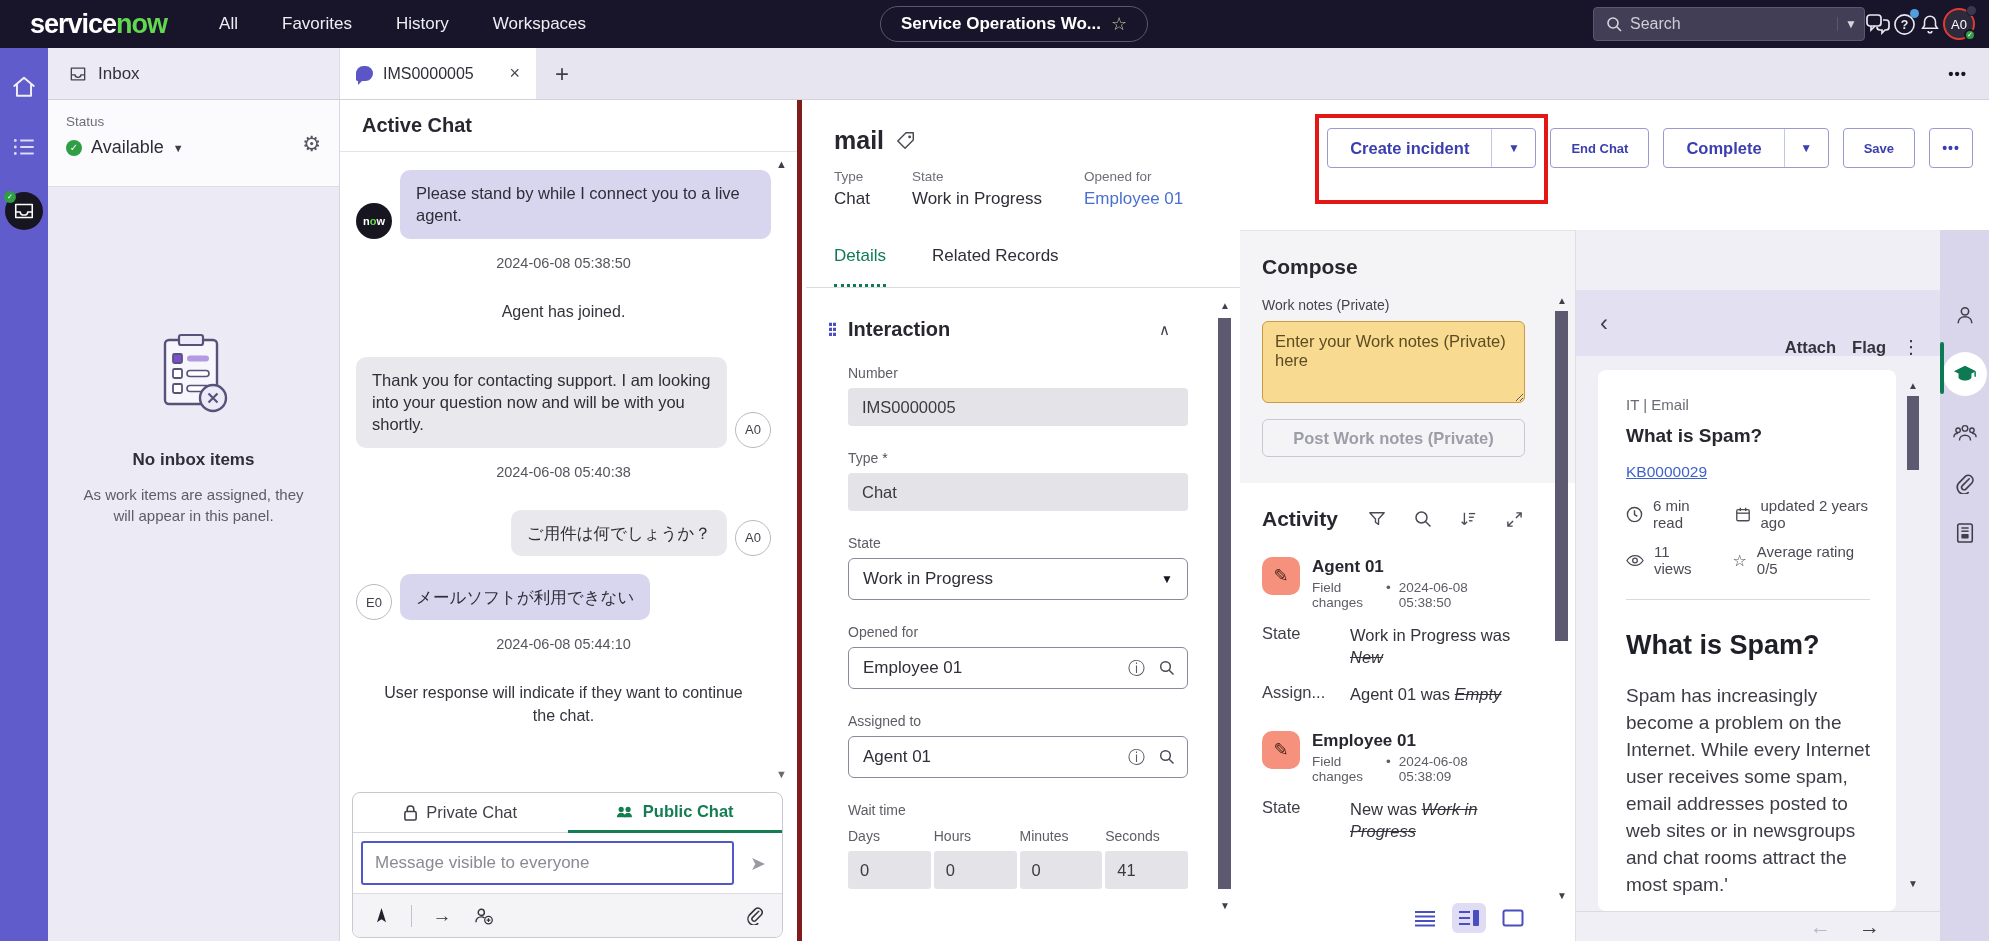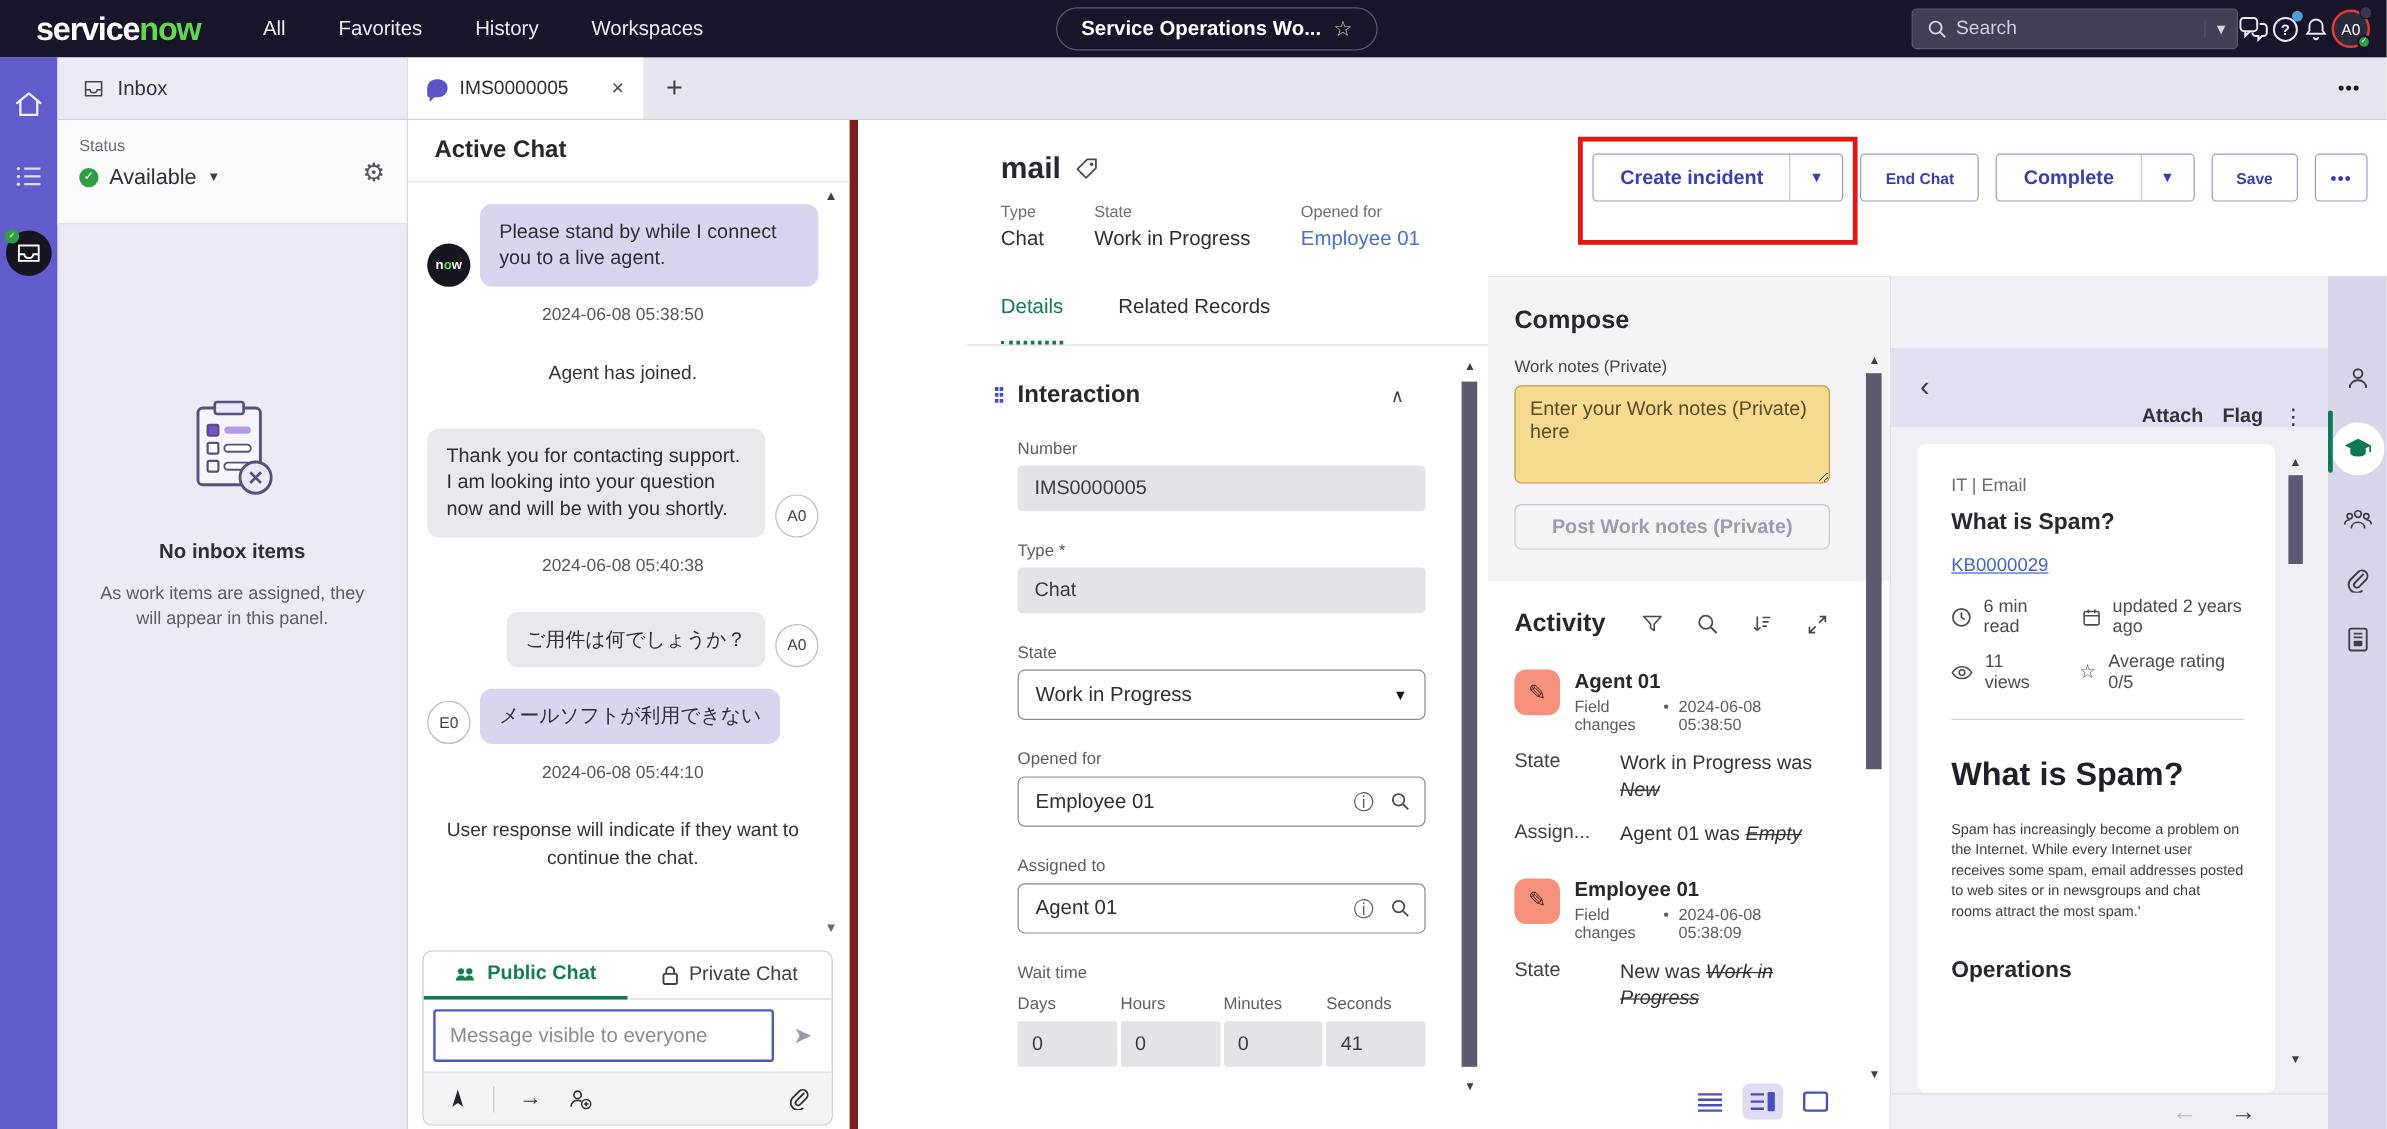--- a/index.html
+++ b/index.html
@@ -50,21 +50,21 @@
   .statusrow { display:flex; align-items:center; gap:9px; margin-top:8px; cursor:pointer; }
   .gcheck { width:16px; height:16px; background:#2f9e44; border-radius:50%; color:#fff; font-size:10px; line-height:16px; text-align:center; }
   .statusrow .sval { font-size:18px; color:#2e2e38; }
   .statusrow .caret { font-size:11px; color:#3f3f49; }
   .statusbox .gear { position:absolute; right:18px; top:32px; font-size:21px; color:#56545f; cursor:pointer; }
   .inbox-empty { display:flex; flex-direction:column; align-items:center; text-align:center; padding:145px 30px 0 30px; }
   .inbox-empty .etitle { font-size:17px; font-weight:bold; color:#2e2e38; margin-top:26px; }
   .inbox-empty .edesc { font-size:15px; color:#5d5d66; margin-top:14px; line-height:1.4; }
 
   
-  .chatpanel { position:absolute; left:340px; top:100px; width:375px; height:841px; background:#fff; border-right:7px solid #7f1d1d; }
+  .chatpanel { position:absolute; left:340px; top:100px; width:462px; height:841px; background:#fff; border-right:5px solid #7f1d1d; }
   .chat-head { height:52px; display:flex; align-items:center; padding-left:22px; font-size:20px; font-weight:bold; color:#27272f; border-bottom:1px solid #e4e3ea; }
   .chat-body { position:relative; height:636px; padding:18px 26px 0 16px; overflow:hidden; }
   .msg-row { display:flex; align-items:flex-end; gap:8px; margin-bottom:6px; }
   .msg-row.right { justify-content:flex-end; }
   .chat-av { width:36px; height:36px; border-radius:50%; flex:0 0 36px; display:flex; align-items:center; justify-content:center; font-size:13px; color:#3f3f49; background:#fff; border:1px solid #b9b9c2; }
   .chat-av.bot { background:#17151f; border:none; color:#fff; font-size:11px; font-weight:bold; }
   .chat-av.bot .green-o { color:#62d84e; }
   .bub { max-width:392px; padding:12px 16px; border-radius:10px; font-size:16.5px; line-height:1.35; color:#2e2e38; }
   .bub.lav { background:#d8d5ef; }
   .bub.gray { background:#e9e8ec; }
@@ -171,21 +171,21 @@
   .k-kebab { font-size:18px; color:#33333c; cursor:pointer; }
   .k-card { position:absolute; left:22px; right:44px; top:140px; bottom:30px; background:#fff; border-radius:8px; padding:26px 26px 0 28px; overflow:hidden; }
   .k-cat { font-size:15px; color:#6b6b75; }
   .k-title { font-size:19px; font-weight:bold; color:#27272f; margin-top:12px; }
   .k-kb { display:inline-block; font-size:15.5px; color:#3f63c9; text-decoration:underline; margin-top:16px; cursor:pointer; }
   .k-meta { display:flex; align-items:center; gap:10px; font-size:15px; color:#4b4b55; margin-top:16px; }
   .k-meta .mi { display:flex; align-items:center; color:#4a4a55; }
   .k-meta .gap { width:6px; }
   .k-div { height:1px; background:#d9d8e0; margin:22px 0 0 0; }
   .k-h1 { font-size:27px; font-weight:bold; color:#1f1f28; margin-top:30px; }
-  .k-body { font-size:12px; line-height:1.42; color:#3c3c46; margin-top:22px; }
+  .k-body { font-size:19px; line-height:1.42; color:#3c3c46; margin-top:22px; }
   .k-h2 { font-size:19px; font-weight:bold; color:#27272f; margin-top:30px; }
   .kscroll { position:absolute; right:20px; top:150px; bottom:40px; width:14px; }
   .kscroll .up { position:absolute; top:0; left:2px; font-size:10px; color:#3f3f4a; }
   .kscroll .thumb { position:absolute; top:16px; height:74px; left:1px; width:12px; background:#5c5970; }
   .kscroll .dn { position:absolute; bottom:12px; left:2px; font-size:10px; color:#3f3f4a; }
   .k-foot { position:absolute; left:0; right:0; bottom:0; height:30px; background:#f0eff5; border-top:1px solid #dcdbe4; display:flex; align-items:center; justify-content:flex-end; gap:28px; padding-right:60px; }
   .k-prev { font-size:21px; color:#b9b8c4; cursor:default; }
   .k-next { font-size:21px; color:#3f3f4a; cursor:pointer; }
 
   
@@ -343,35 +343,35 @@
       <div class="msg-row" style="margin-top:18px">
         <span class="chat-av">E0</span>
         <div class="bub lav">メールソフトが利用できない</div>
       </div>
       <div class="tstamp">2024-06-08 05:44:10</div>
       <div class="sysmsg">User response will indicate if they want to continue the chat.</div>
       <span class="scroll-dn">▼</span>
     </div>
     <div class="composer">
       <div class="ctabs">
+        <div class="ctab">
+          <svg width="15" height="17" viewBox="0 0 16 18">
+              <rect x="2" y="8" width="12" height="9" rx="1.5" fill="none" stroke="#3f3f49" stroke-width="1.7"></rect>
+              <path d="M4.5 8 V5.5 a3.5 3.5 0 0 1 7 0 V8" fill="none" stroke="#3f3f49" stroke-width="1.7"></path>
+            </svg>
+          <span>Private Chat</span>
+        </div>
         <div class="ctab active">
           <svg width="19" height="14" viewBox="0 0 22 14">
               <circle cx="6" cy="4" r="3" fill="#157d52"></circle>
               <circle cx="14" cy="4" r="3" fill="#157d52"></circle>
               <path d="M1 13 c0-3 2.2-5 5-5 s5 2 5 5z" fill="#157d52"></path>
               <path d="M9.5 13 c0-3 2-5 4.5-5 s4.5 2 4.5 5z" fill="#157d52"></path>
             </svg>
           <span>Public Chat</span>
-        </div>
-        <div class="ctab">
-          <svg width="15" height="17" viewBox="0 0 16 18">
-              <rect x="2" y="8" width="12" height="9" rx="1.5" fill="none" stroke="#3f3f49" stroke-width="1.7"></rect>
-              <path d="M4.5 8 V5.5 a3.5 3.5 0 0 1 7 0 V8" fill="none" stroke="#3f3f49" stroke-width="1.7"></path>
-            </svg>
-          <span>Private Chat</span>
         </div>
       </div>
       <div class="crow">
         <input class="cinput" placeholder="Message visible to everyone" style="">
         <span class="send">➤</span>
       </div>
       <div class="ctools">
         <span class="t-ico">
           <svg width="15" height="18" viewBox="0 0 16 20">
               <path d="M8 1 L13 17 L8 13.5 L3 17 Z" fill="#23232b"></path>

